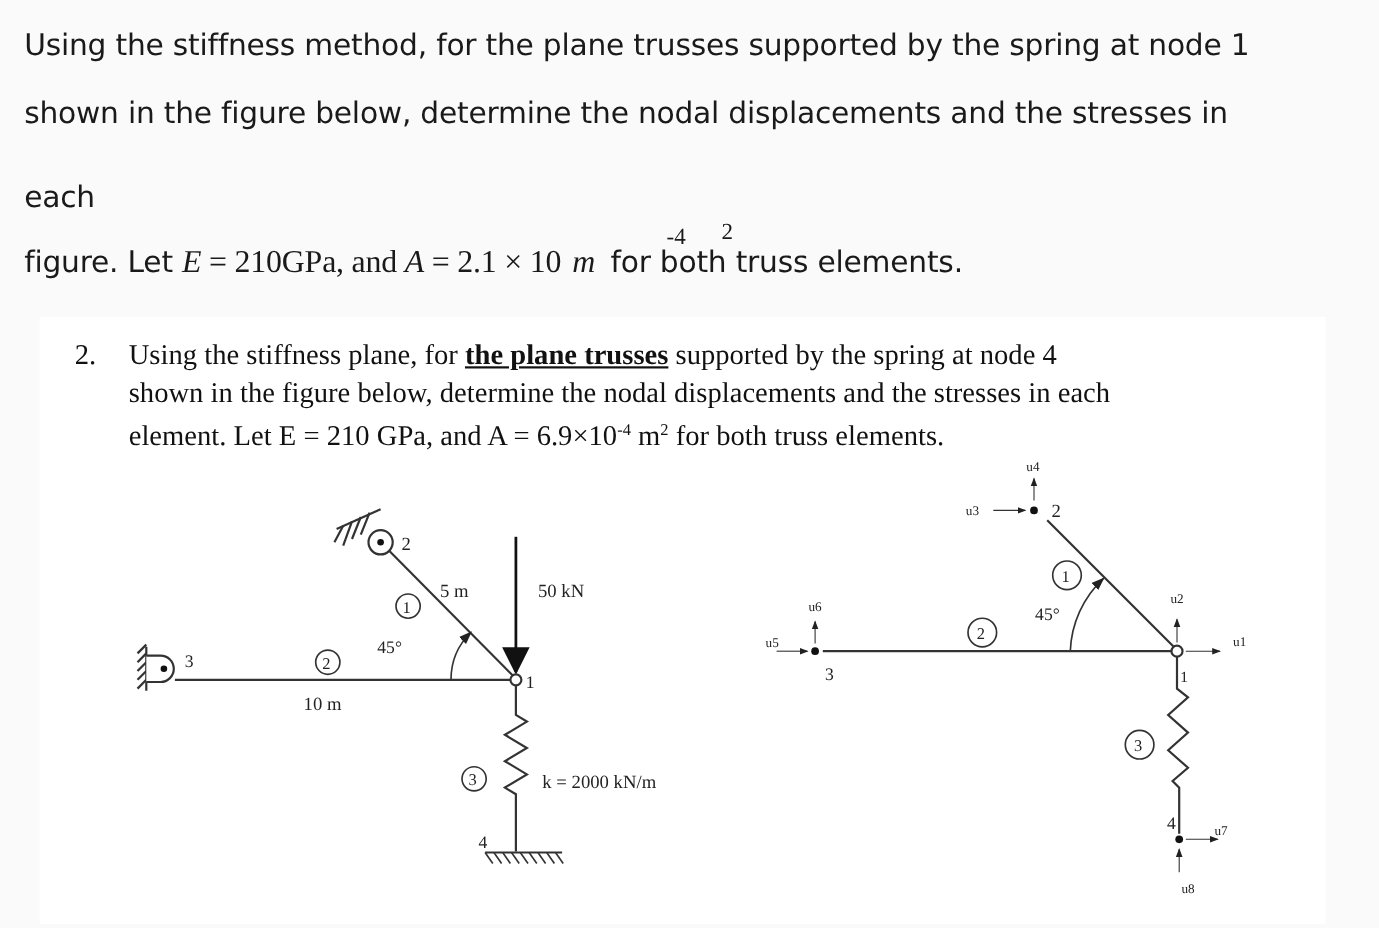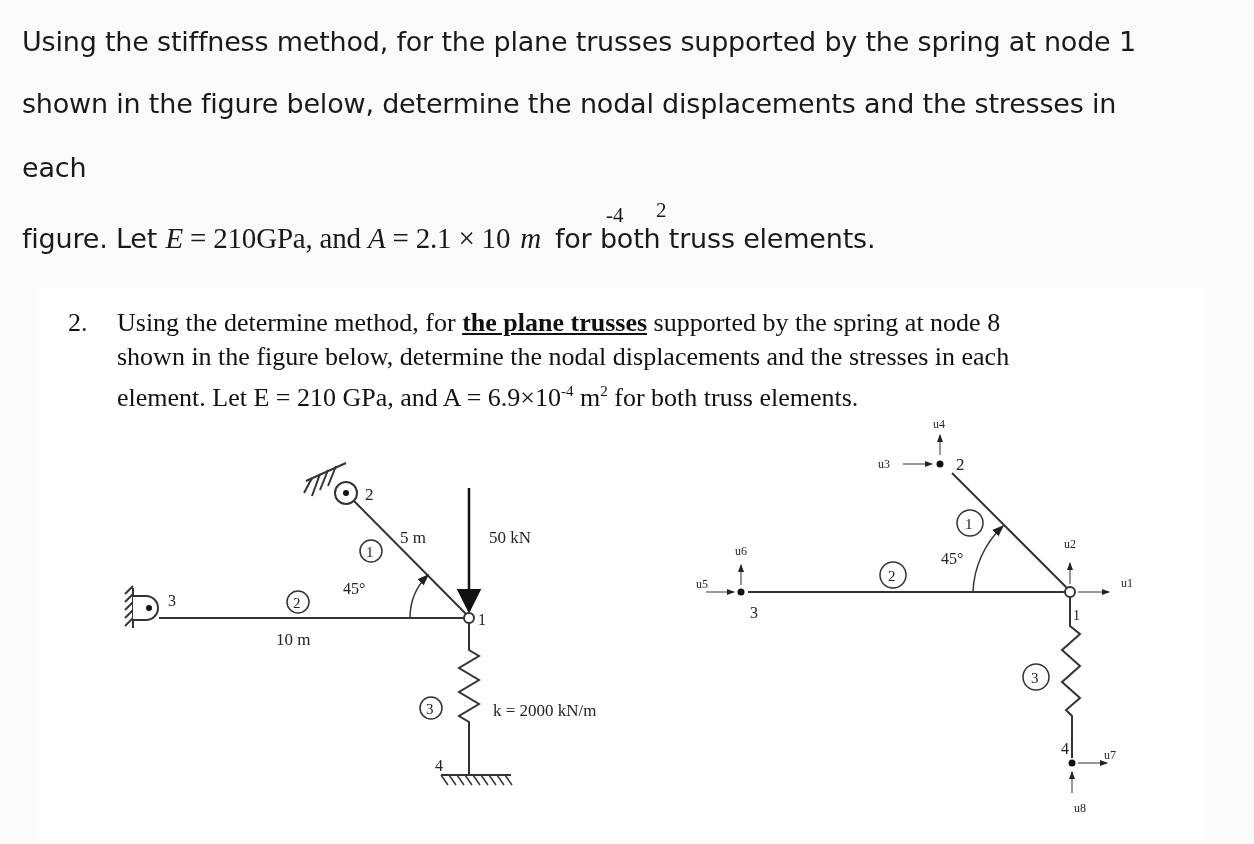--- a/index.html
+++ b/index.html
@@ -27,31 +27,31 @@
   .panel-text .num { position:absolute; left:-4px; }
   .panel-text .body { position:absolute; left:45px; }
   .ul { text-decoration:underline; font-weight:bold; }
   svg text { font-family:"Liberation Serif", serif; fill:#222; }
 </style>
 </head>
 <body>
 
 <div class="q-line" style="top:26px;">Using the stiffness method, for the plane trusses supported by the spring at node 1</div>
 <div class="q-line" style="top:88px;">shown in the figure below, determine the nodal displacements and the stresses in</div>
-<div class="q-line" style="top:152px;">each</div>
+<div class="q-line" style="top:164px;">each</div>
 <div class="q-line" style="top:222px;">
   <span>figure. Let </span><span class="serif-i">E</span><span class="serif"> = 210GPa, and </span><span class="serif-i">A</span><span class="serif"> = 2.1 × 10</span><span style="display:inline-block;width:10px;"></span><span class="serif-i">m</span><span style="display:inline-block;width:14px;"></span><span>for both truss elements.</span>
 </div>
 <span class="sup-abs" style="left:606px; top:203px;">-4</span>
 <span class="sup-abs" style="left:656px; top:198px;">2</span>
 
 <div class="panel">
   <div class="panel-text" style="top:18px;">
     <span class="num">2.</span>
-    <span class="body"><span>Using the determine method, for </span><span class="ul">the plane trusses</span><span> supported by the spring at node 8</span></span>
+    <span class="body"><span>Using the stiffness plane, for </span><span class="ul">the plane trusses</span><span> supported by the spring at node 4</span></span>
   </div>
   <div class="panel-text" style="top:52px;">
     <span class="body">shown in the figure below, determine the nodal displacements and the stresses in each</span>
   </div>
   <div class="panel-text" style="top:86px;">
     <span class="body"><span>element. Let E = 210 GPa, and A = 6.9×10</span><sup style="font-size:15px;">-4</sup><span> m</span><sup style="font-size:15px;">2</sup><span> for both truss elements.</span></span>
   </div>
 
   <svg width="1169" height="552" style="position:absolute;left:0;top:0;">
     <defs>

